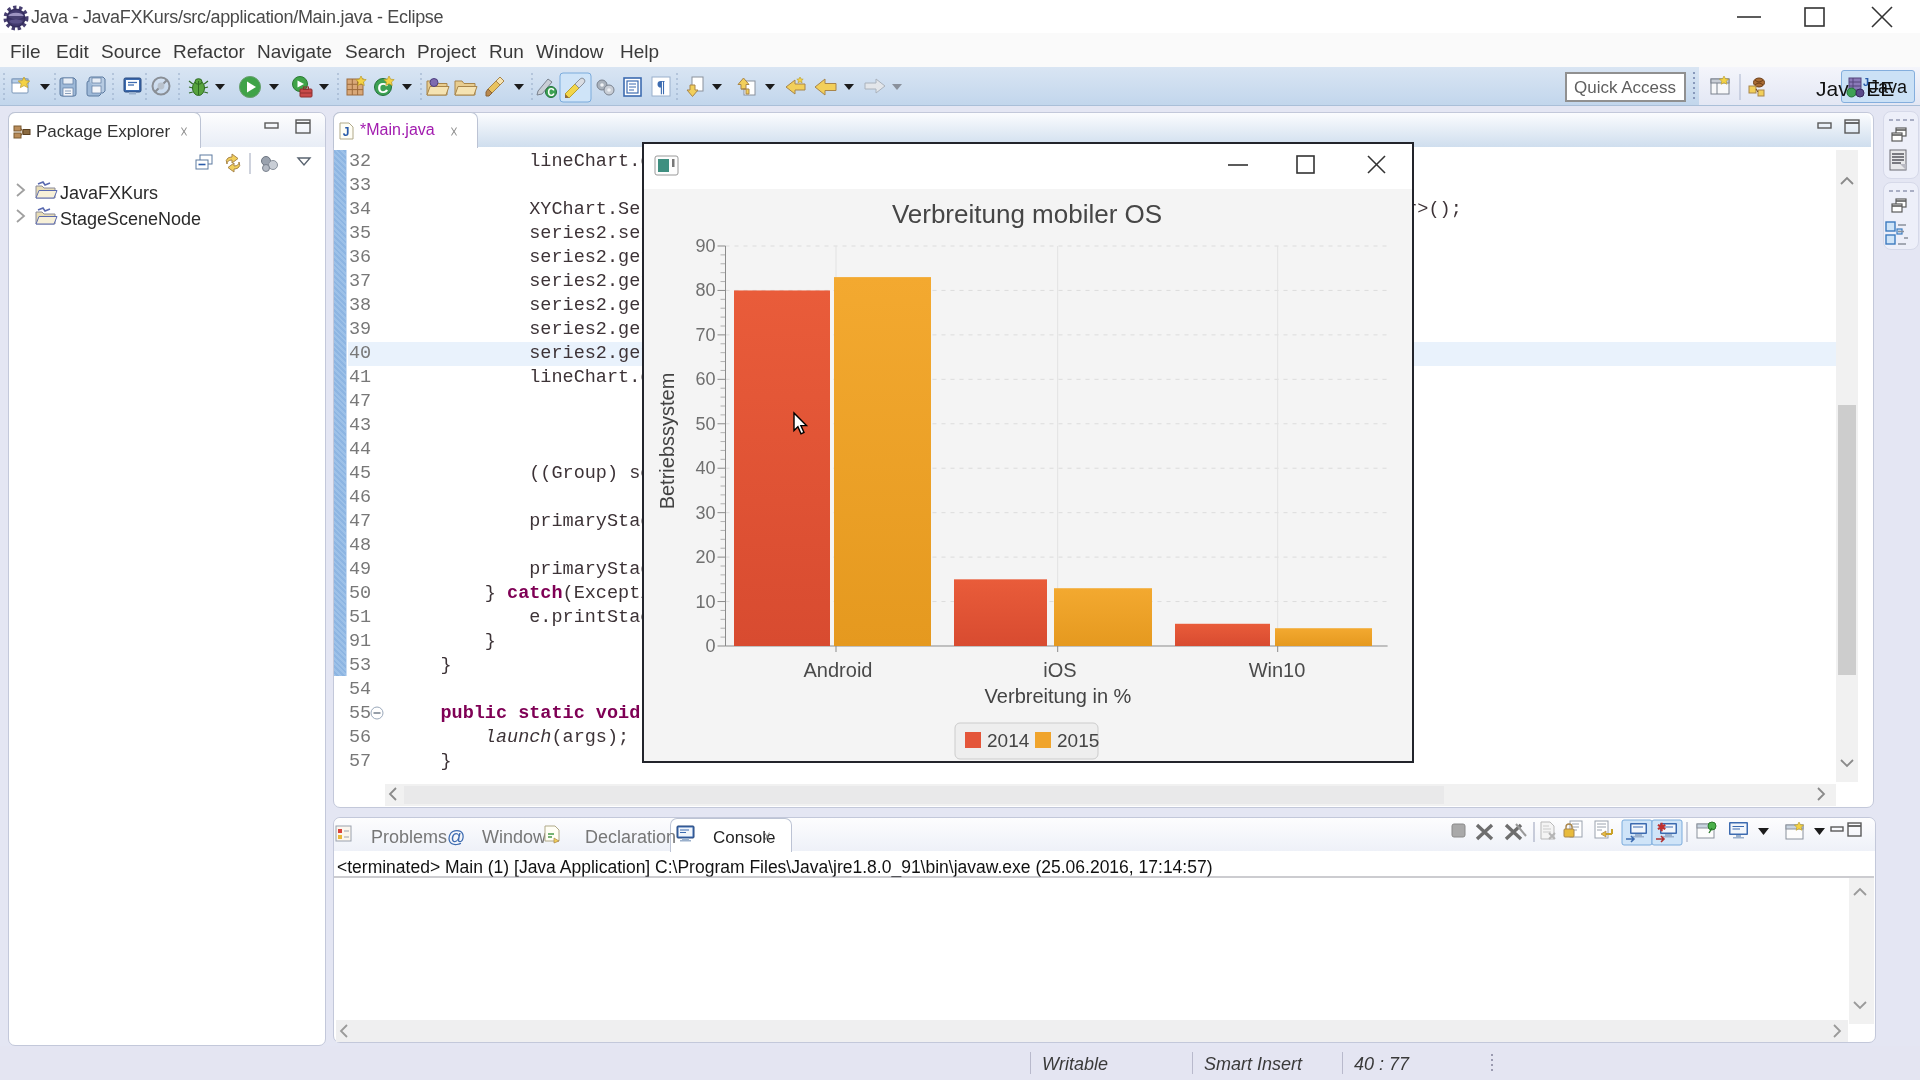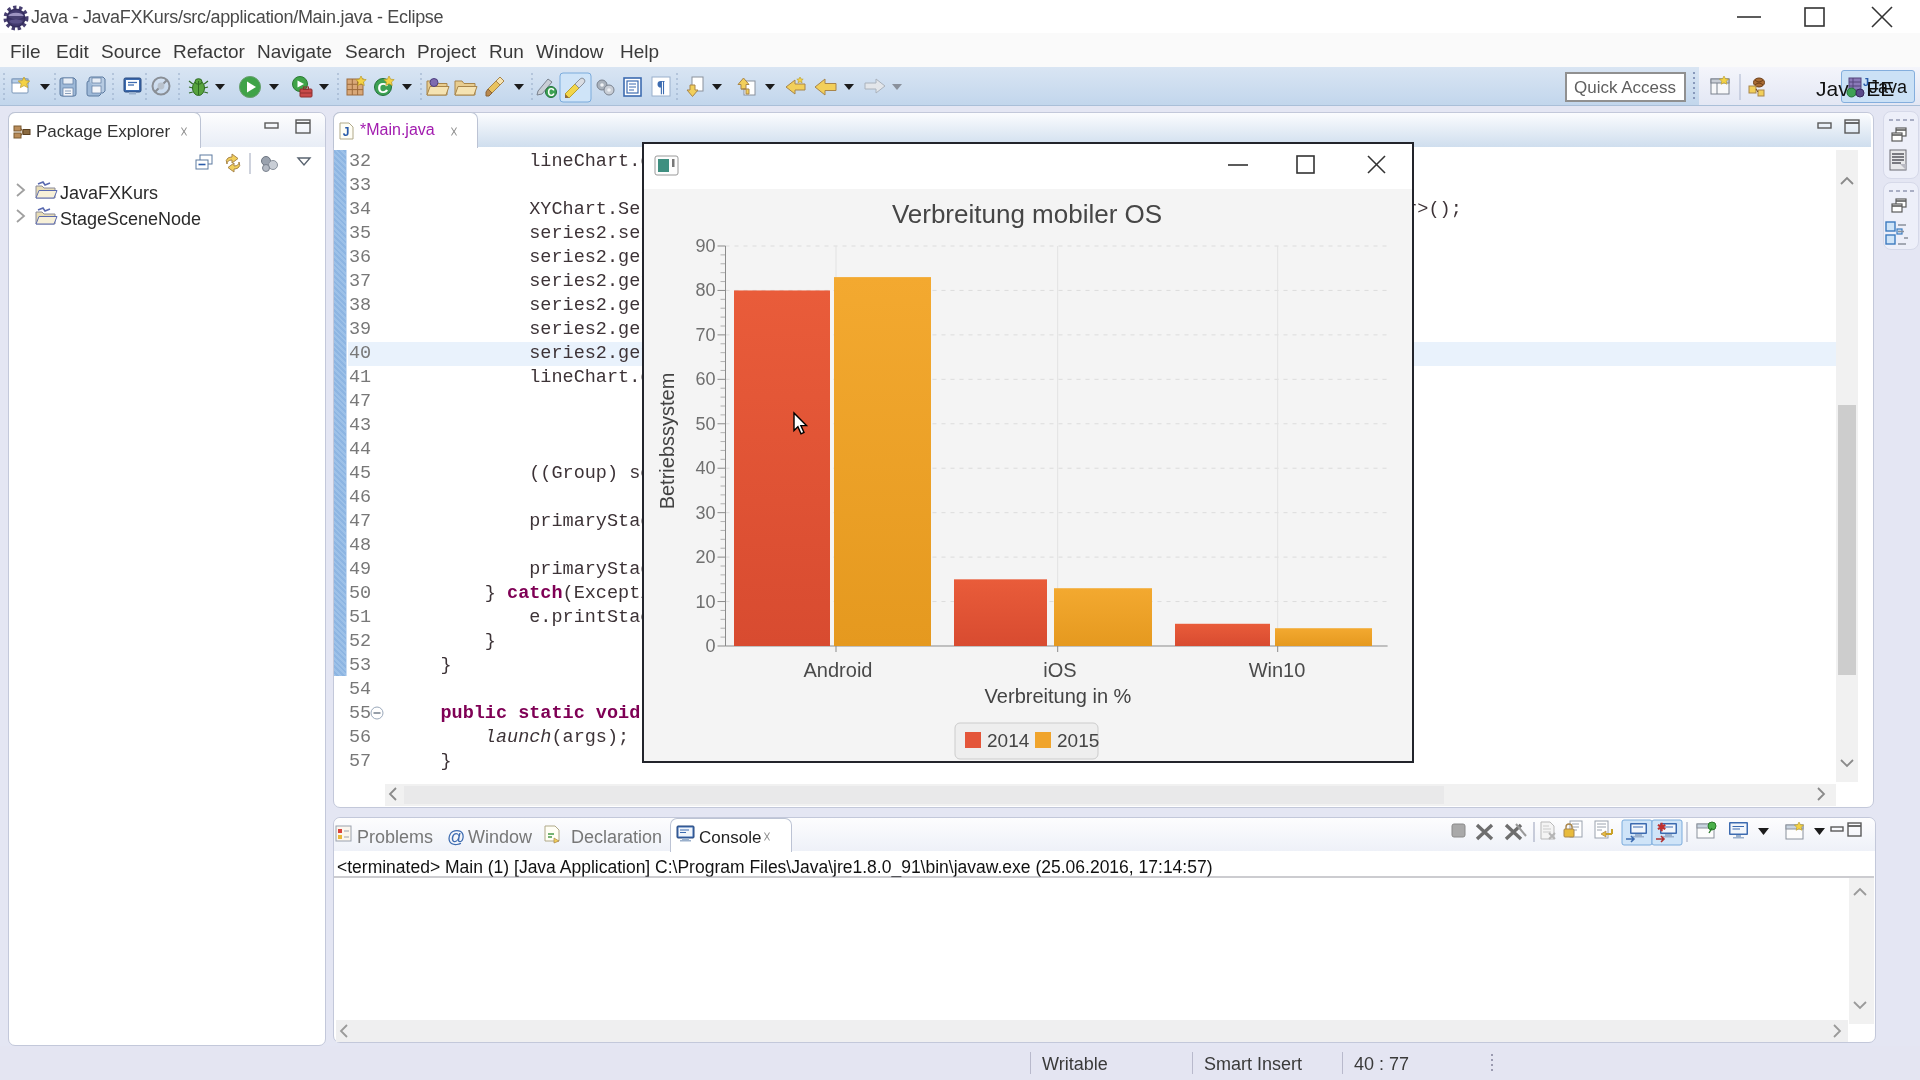--- a/index.html
+++ b/index.html
@@ -39,25 +39,25 @@
   background:repeating-linear-gradient(45deg,#9dc1e8 0 2px,#8db5e2 2px 4px); border-right:1px solid #c9dcf2; }
 .codeline { position:absolute; left:396px; font-family:"Liberation Mono", monospace; font-size:18.5px; line-height:24px; white-space:pre; color:#3d3337; }
 .ln { position:absolute; left:349px; width:28px; text-align:left; font-family:"Liberation Mono", monospace; font-size:18.5px; line-height:24px; color:#787878; }
 #curline { left:348px; top:342px; width:1488px; height:24px; background:#e9f2fc; }
 .kw { color:#7f0055; font-weight:bold;text-align:center; }
 
 
 #cons { left:333px; top:817px; width:1543px; height:226px; }
 #cons-hdr { left:334px; top:818px; width:1541px; height:33px; background:linear-gradient(#fdfdfe,#eef1f8); border-radius:7px 7px 0 0; }
 #cons-tab { left:670px; top:818px; width:122px; height:34px; }
-.constabtxt { position:absolute; top:827px; font-size:18px; color:#777; }
+.constabtxt { position:absolute; top:827px; font-size:18px; color:#777;margin-left:14px; }
 #consline { left:337px; top:857px; font-size:17.5px; color:#111; }
 
 
-#statusbar { left:0; top:1046px; width:1920px; height:34px; background:#e4e5f2; }
+#statusbar { left:0; top:1046px; width:1920px; height:34px; background:#e4e5f2;font-style:italic; }
 .stxt { position:absolute; top:8px; font-size:18px; color:#3a3a3a; }
 .ssep { position:absolute; top:6px; width:1px; height:22px; background:#b8b9cc; }
 
 
 .fv { background:#edeff9; border:1px solid #d6d9e9; }
 
 
 #fxwin { left:642px; top:142px; width:772px; height:621px; background:#f4f4f4; border:2px solid #22242b; z-index:50; }
 #fxtitle { left:0; top:0; width:768px; height:45px; background:#ffffff; }
 </style>
@@ -151,21 +151,21 @@
     <div class="ln" style="top:486px">46</div>
     <div class="ln" style="top:510px">47</div>
     <div class="codeline" style="top:510px">            primaryStage.setScene(scene);</div>
     <div class="ln" style="top:534px">48</div>
     <div class="ln" style="top:558px">49</div>
     <div class="codeline" style="top:558px">            primaryStage.show();</div>
     <div class="ln" style="top:582px">50</div>
     <div class="codeline" style="top:582px">        } <span class="kw">catch</span>(Exception e) {</div>
     <div class="ln" style="top:606px">51</div>
     <div class="codeline" style="top:606px">            e.printStackTrace();</div>
-    <div class="ln" style="top:630px">52</div>
+    <div class="ln" style="top:630px">91</div>
     <div class="codeline" style="top:630px">        }</div>
     <div class="ln" style="top:654px">53</div>
     <div class="codeline" style="top:654px">    }</div>
     <div class="ln" style="top:678px">54</div>
     <div class="ln" style="top:702px">55</div>
     <div class="codeline" style="top:702px">    <span class="kw">public static void</span> main(String[] args) {</div>
     <div class="ln" style="top:726px">56</div>
     <div class="codeline" style="top:726px">        <span style="font-style:italic">launch</span>(args);</div>
     <div class="ln" style="top:750px">57</div>
     <div class="codeline" style="top:750px">    }</div>

